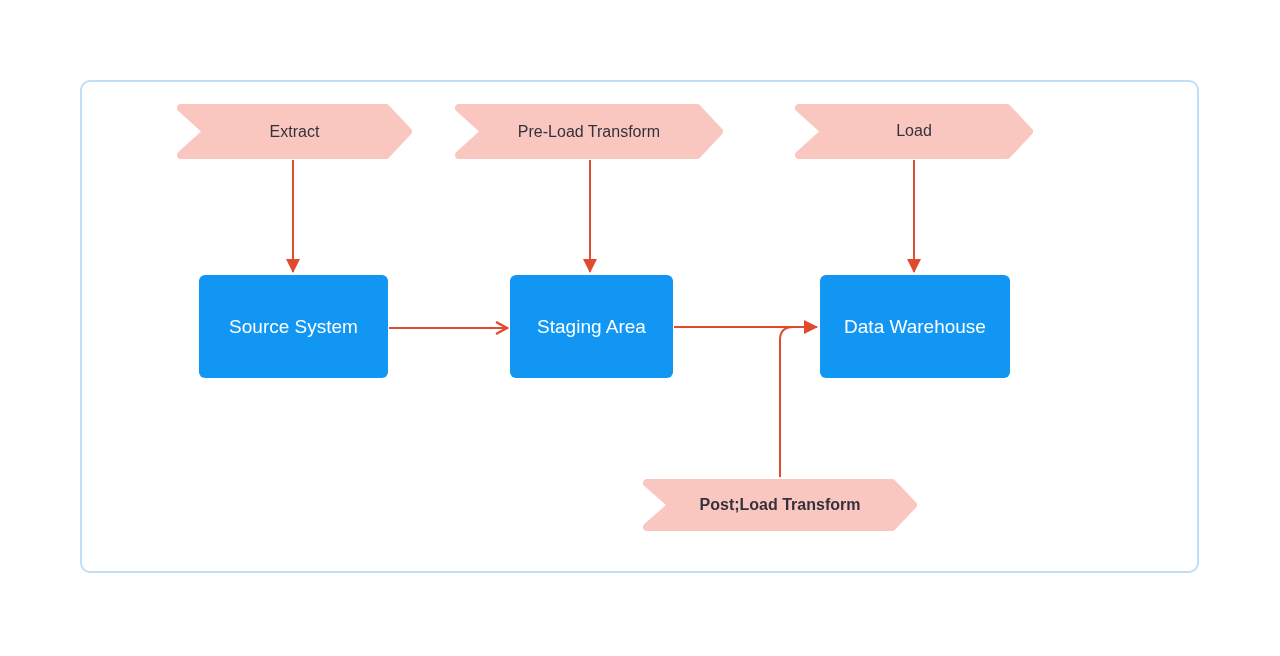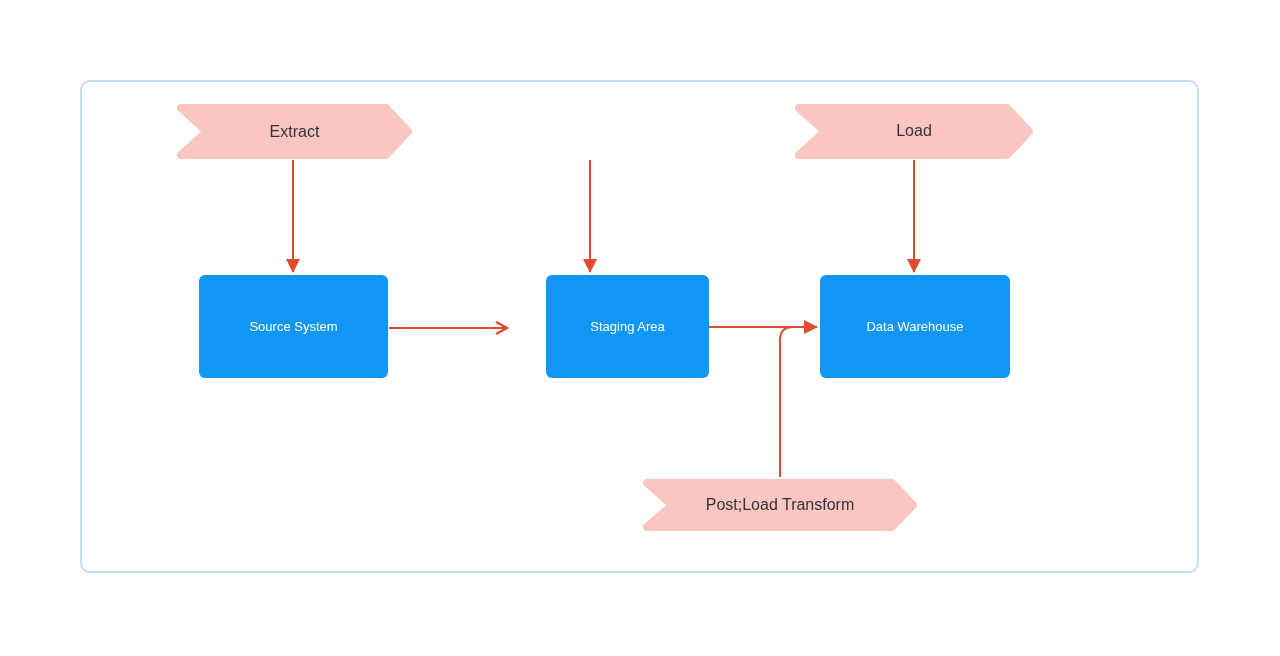--- a/index.html
+++ b/index.html
@@ -64,21 +64,21 @@
     font-size: 16px;
     line-height: 1;
     white-space: nowrap;
   }
   .box {
     background: var(--box-blue, #1197f3);
     border-radius: 6px;
   }
   .box .label {
     color: var(--box-text, #ffffff);
-    font-size: 13px;
+    font-size: 19px;
     line-height: 1;
     white-space: nowrap;
   }
 </style>
 </head>
 <body>
 
 <div class="stage">
   <div class="canvas"></div>
 
@@ -99,39 +99,45 @@
     <path d="M780,477 V340 Q780,327 793,327 H806"></path>
   </svg>
 
   <div class="node chevron" style="left:177px; top:104px; width:235px; height:55px;">
     <svg width="235" height="55">
       <polygon points="4,4 209,4 231,27.5 209,51 4,51 30,27.5"></polygon>
     </svg>
     <span class="label">Extract</span>
   </div>
 
+  <div class="node chevron" style="left:455px; top:104px; width:268px; height:55px;">
+    <svg width="268" height="55">
+      <polygon points="4,4 242,4 264,27.5 242,51 4,51 30,27.5"></polygon>
+    </svg>
+    <span class="label">Pre-Load Transform</span>
+  </div>
 
   <div class="node chevron" style="left:795px; top:104px; width:238px; height:53px;">
     <svg width="238" height="55">
       <polygon points="4,4 212,4 234,27.5 212,51 4,51 30,27.5"></polygon>
     </svg>
     <span class="label">Load</span>
   </div>
 
   <div class="node box" style="left:199px; top:275px; width:189px; height:103px;">
     <span class="label">Source System</span>
   </div>
 
-  <div class="node box" style="left:510px; top:275px; width:163px; height:103px;margin-left:36px;">
+  <div class="node box" style="left:510px; top:275px; width:163px; height:103px;">
     <span class="label">Staging Area</span>
   </div>
 
   <div class="node box" style="left:820px; top:275px; width:190px; height:103px;">
     <span class="label">Data Warehouse</span>
   </div>
 
-  <div class="node chevron" style="left:643px; top:479px; width:274px; height:52px;">
+  <div class="node chevron" style="left:643px; top:479px; width:274px; height:52px;font-weight:bold;">
     <svg width="274" height="52">
       <polygon points="4,4 249,4 270,26 249,48 4,48 29,26"></polygon>
     </svg>
     <span class="label">Post;Load Transform</span>
   </div>
 </div>
 
 </body></html>

